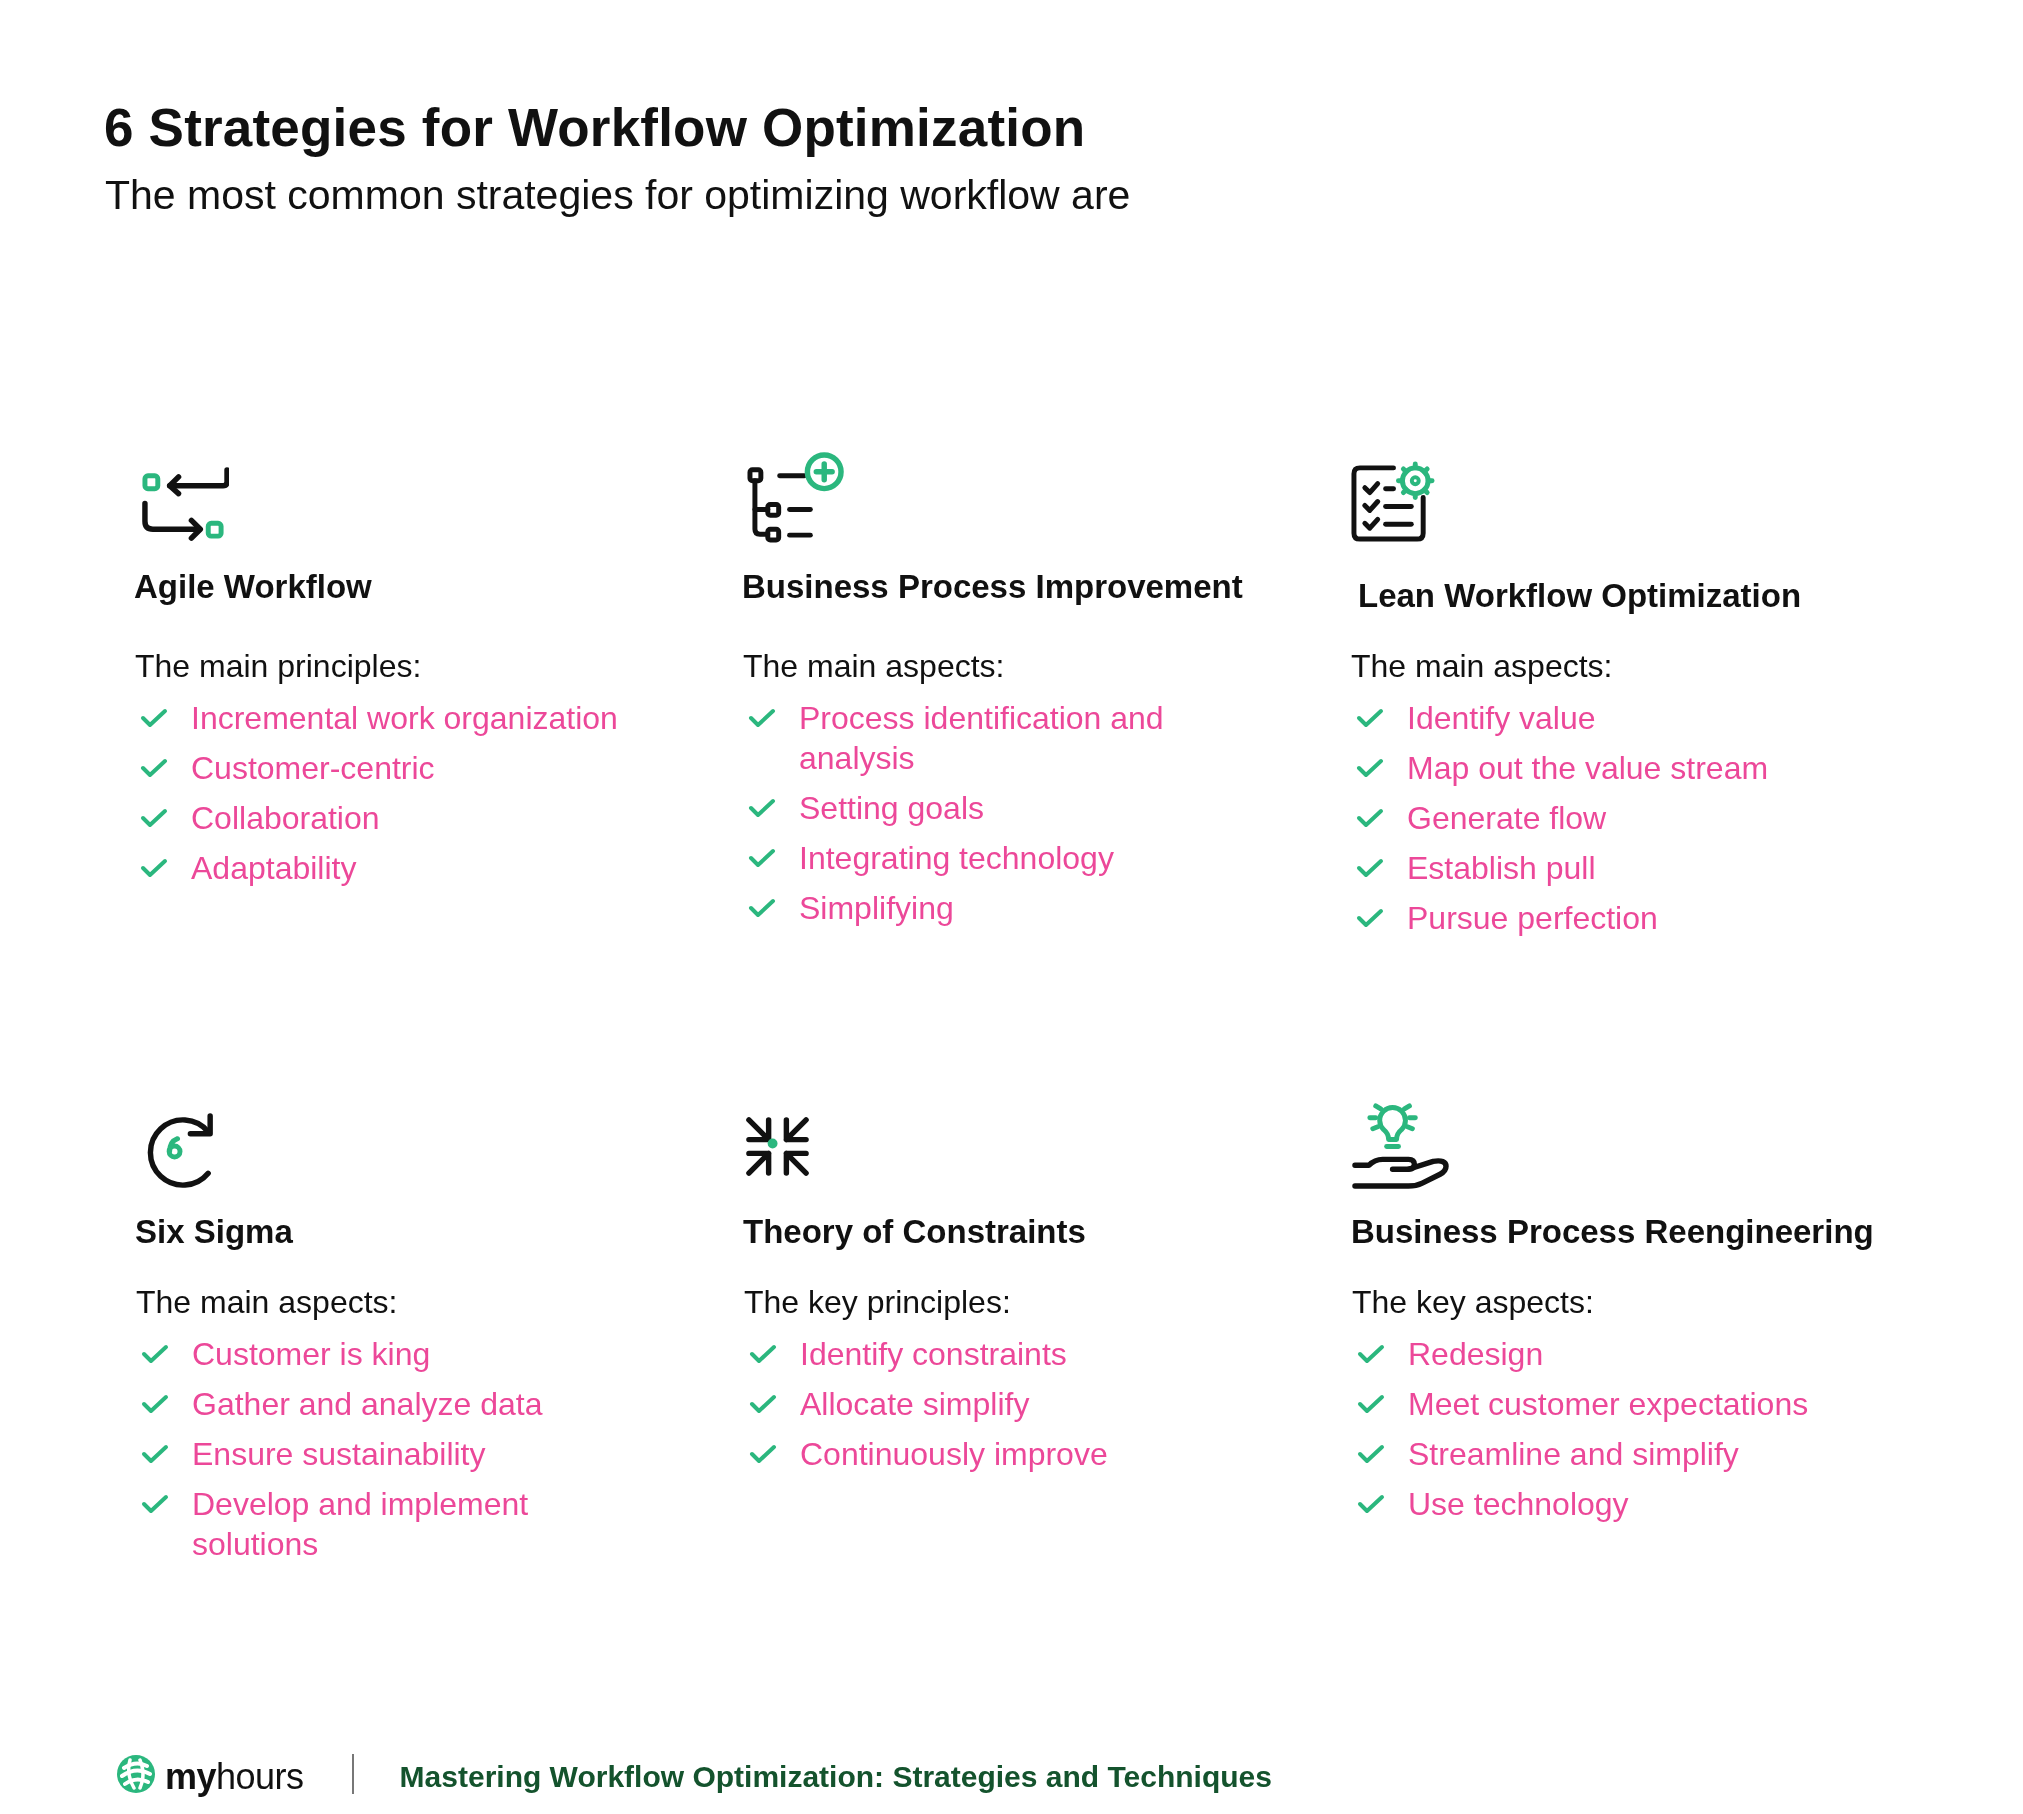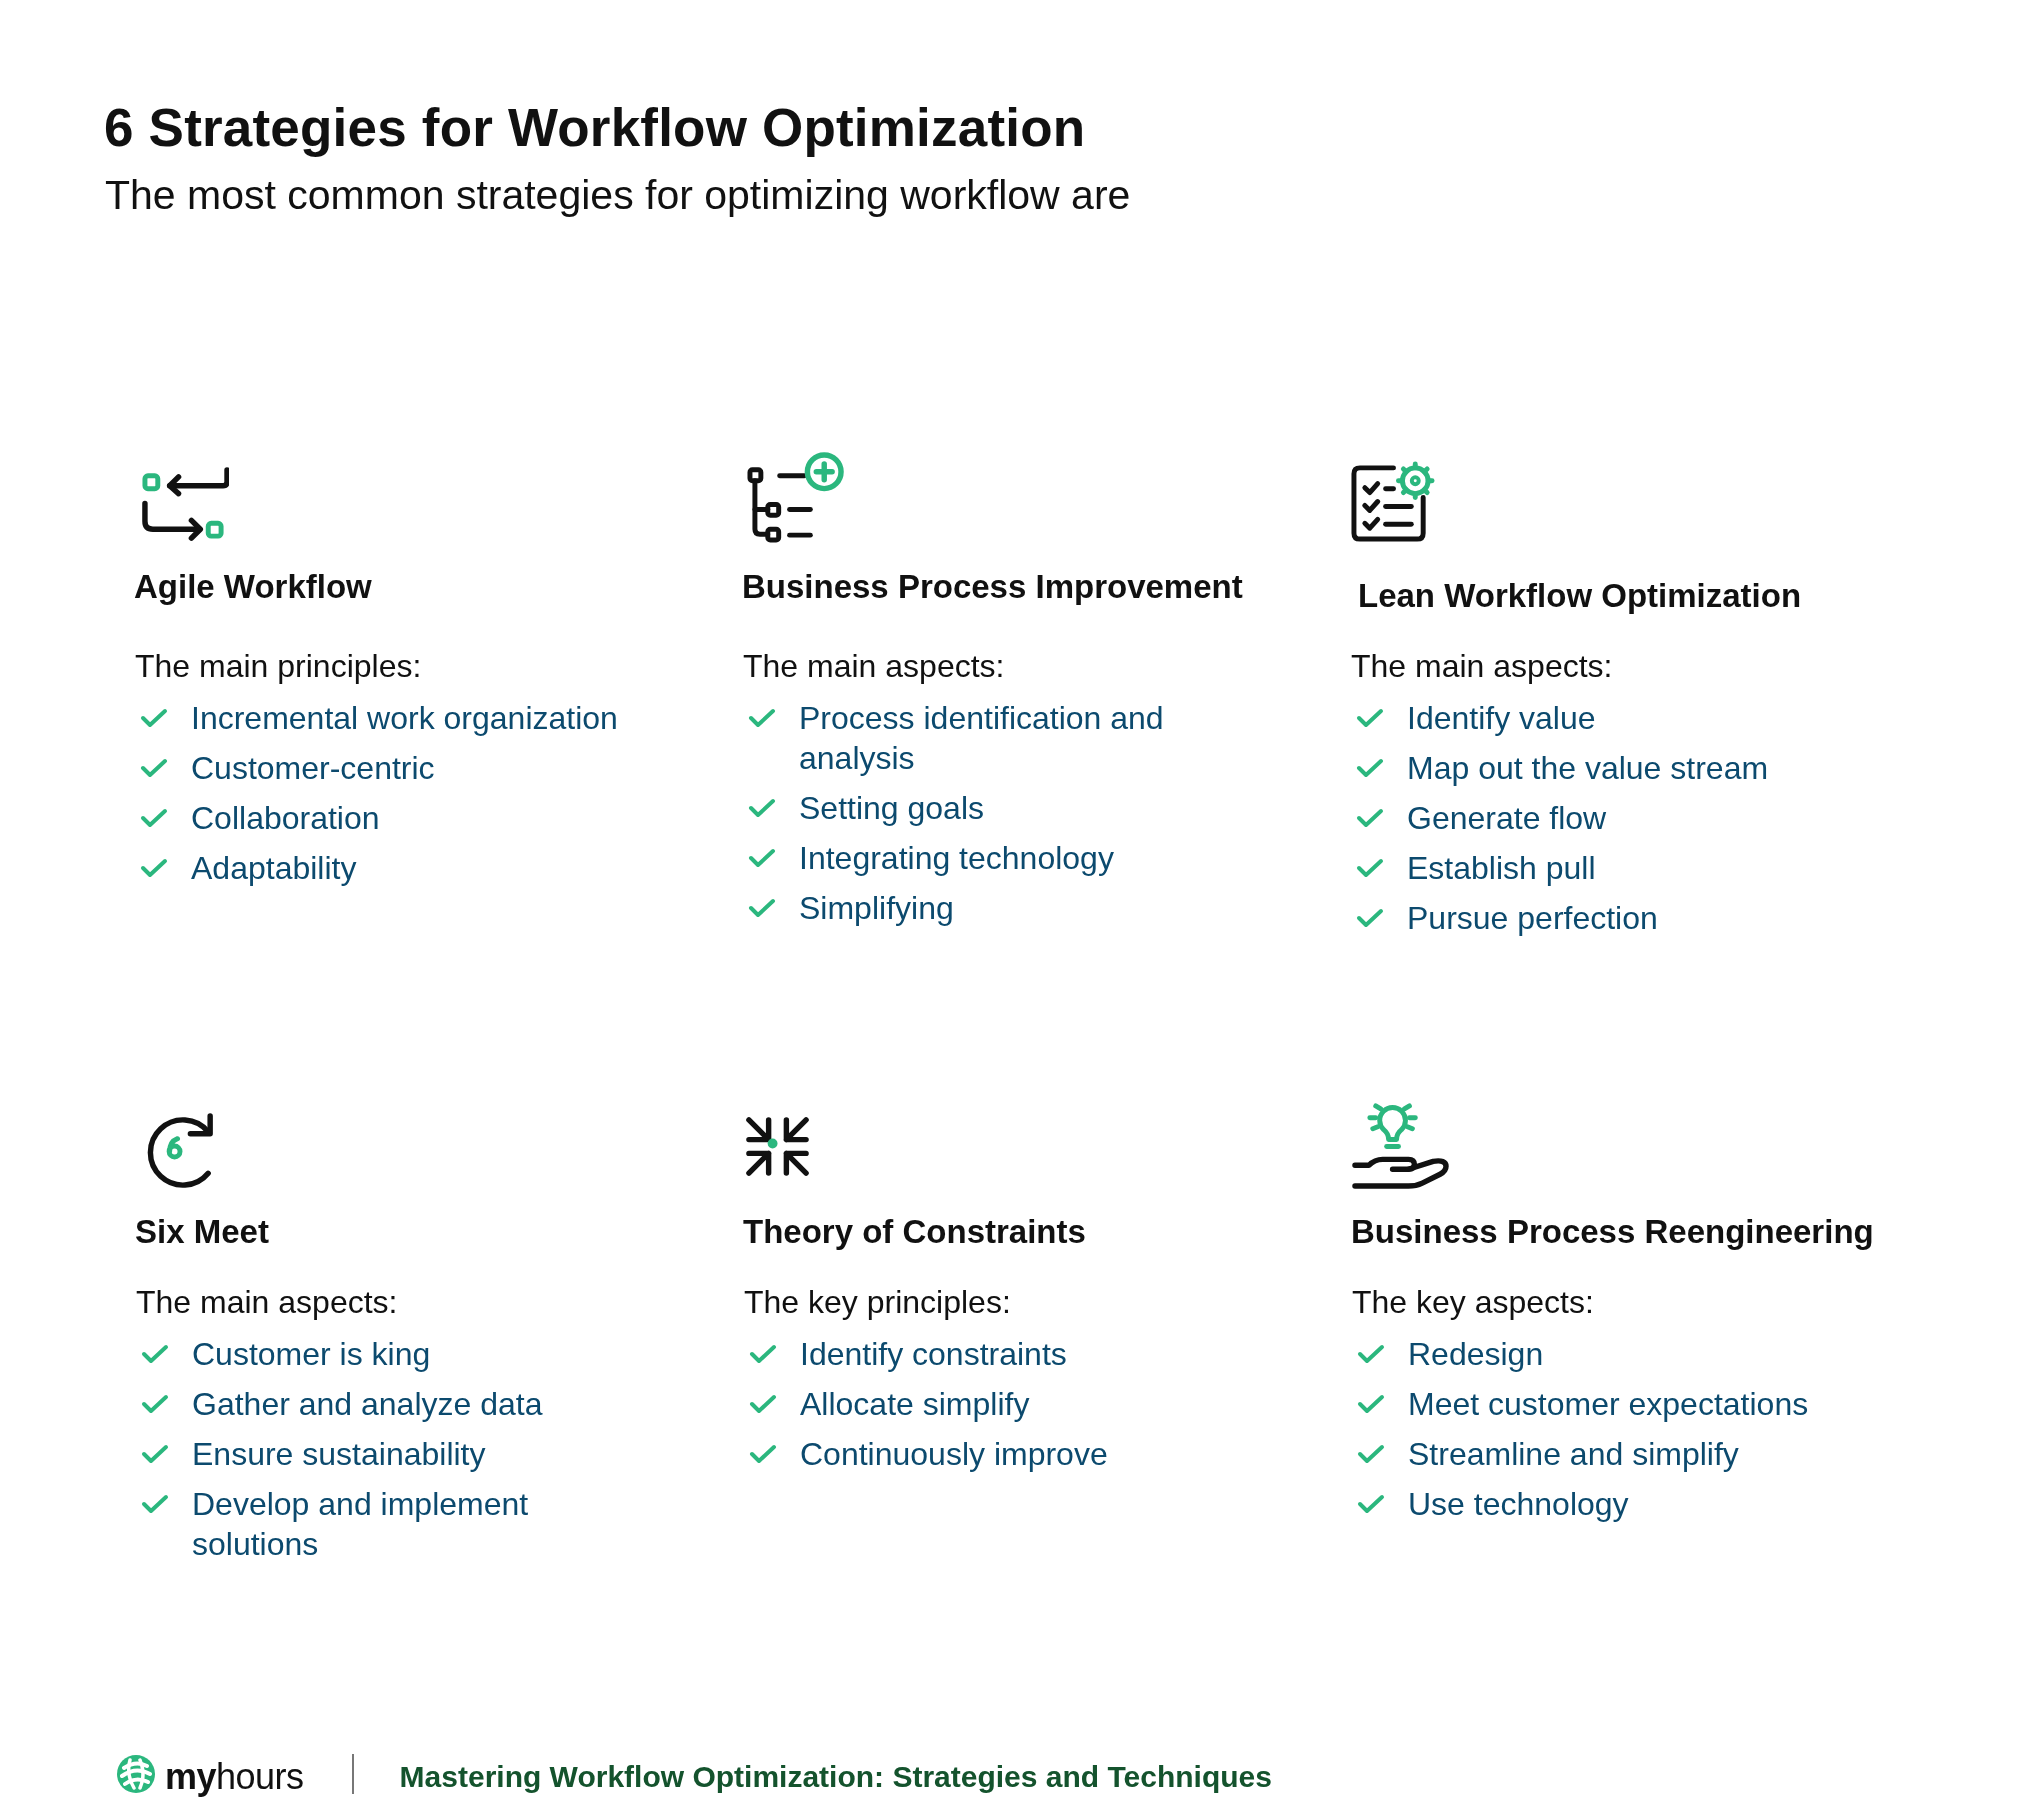--- a/index.html
+++ b/index.html
@@ -6,21 +6,21 @@
   body { width:2024px; height:1815px; position:relative; overflow:hidden;
          font-family:"Liberation Sans", "DejaVu Sans", sans-serif; color:#111111; }
   .title { position:absolute; left:104px; top:97px; font-size:53px; font-weight:700; letter-spacing:0.2px; margin:0; line-height:61px; }
   .subtitle { position:absolute; left:105px; top:170px; font-size:41px; font-weight:400; margin:0; line-height:50px; color:#111; }
   .card { position:absolute; width:554px; }
   .icon { position:absolute; left:0; width:94px; height:94px; }
   .icon svg { width:100%; height:100%; display:block; }
   .card-title { position:absolute; left:0; font-size:33px; font-weight:700; white-space:nowrap; line-height:40px; }
   .intro { position:absolute; left:1px; font-size:32px; line-height:40px; white-space:nowrap; color:#111;text-align:center; }
   .list { position:absolute; left:0; margin:0; padding:0; list-style:none; width:535px; }
-  .item { position:relative; padding-left:57px; font-size:32px; line-height:40px; margin-bottom:10px; color:#0c4a6e; }
+  .item { position:relative; padding-left:57px; font-size:32px; line-height:40px; margin-bottom:10px; color:#ec4899; }
   .check { position:absolute; left:6px; top:10px; width:28px; height:20px; }
   .check svg { width:100%; height:100%; display:block; }
   .footer { position:absolute; left:116px; top:1754px; height:46px; display:flex; }
   .logo-mark { width:40px; height:40px; }
   .logo-mark svg { width:100%; height:100%; display:block; }
   .logo-text { font-size:36px; margin-left:9px; letter-spacing:-0.5px; line-height:46px; color:#111; }
   .logo-text b { font-weight:700; }
   .logo-text span { font-weight:400; }
   .sep { width:2px; height:40px; background:#777; margin-left:48px; }
   .footer-text { margin-left:46px; font-size:30px; font-weight:700; color:#14532d; line-height:46px; white-space:nowrap; }
@@ -157,21 +157,21 @@
 
 <section class="card" style="left:135px; top:1094px;">
   <div class="icon" style="top:18px; left:4px; width:84px; height:84px;">
     <svg viewBox="0 0 85 85" fill="none" stroke-linecap="round" stroke-linejoin="round">
       <path d="M70 20 A 33 33 0 1 0 70 62" stroke="#111" stroke-width="5.5"></path>
       <path d="M72 4 V 22 H 52" stroke="#111" stroke-width="5.5"></path>
       <circle cx="36" cy="40" r="5.5" stroke="#2bb77e" stroke-width="5"></circle>
       <path d="M31 40 Q 31 30 39 27" stroke="#2bb77e" stroke-width="5"></path>
     </svg>
   </div>
-  <div class="card-title" style="top:118px;">Six Meet</div>
+  <div class="card-title" style="top:118px;">Six Sigma</div>
   <div class="intro" style="top:188px;">The main aspects:</div>
   <ul class="list" style="top:240px; width:465px;">
     <li class="item"><span class="check">
           <svg viewBox="0 0 28 20">
             <path d="M3 10 L10 17 L25 3" fill="none" stroke="#2bb77e" stroke-width="4" stroke-linecap="round" stroke-linejoin="round"></path>
           </svg>
         </span><span>Customer is king</span></li>
     <li class="item"><span class="check">
           <svg viewBox="0 0 28 20">
             <path d="M3 10 L10 17 L25 3" fill="none" stroke="#2bb77e" stroke-width="4" stroke-linecap="round" stroke-linejoin="round"></path>

